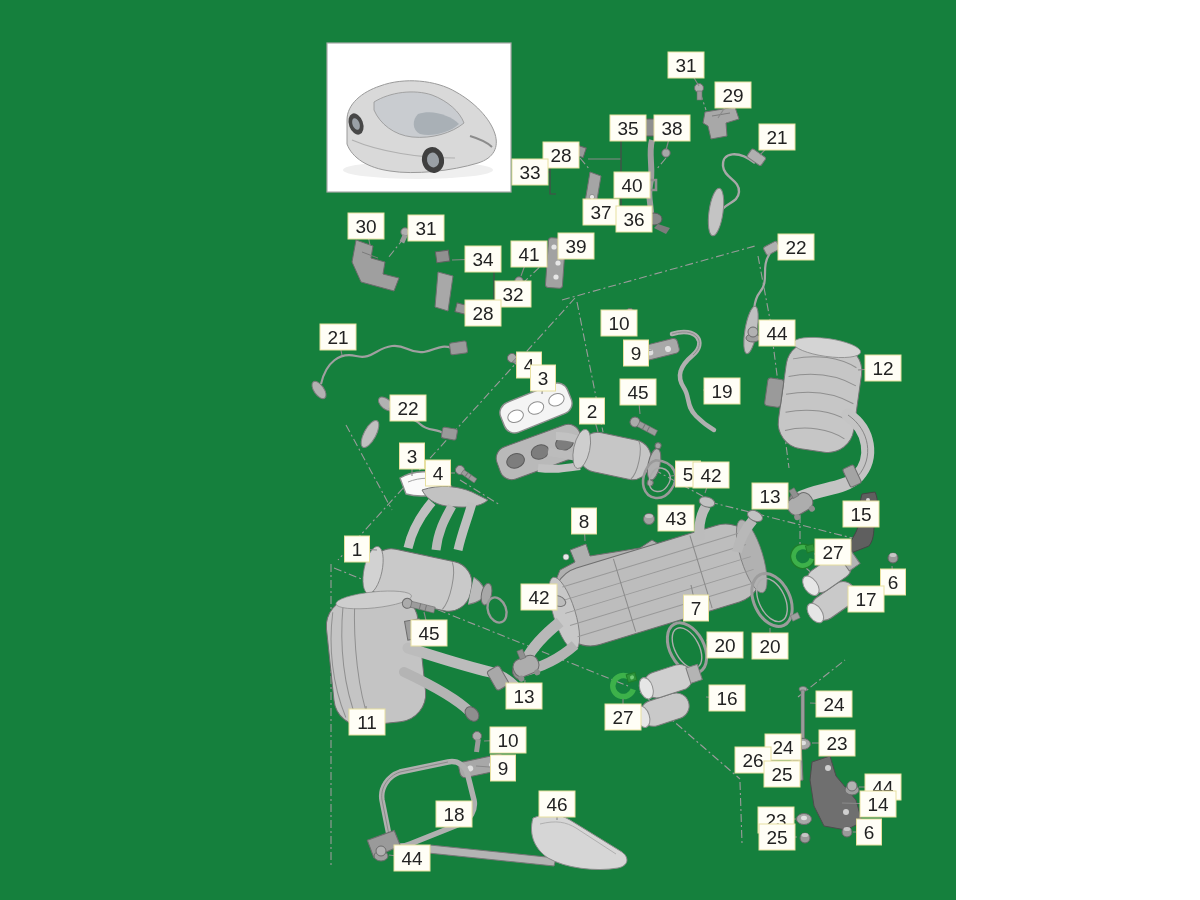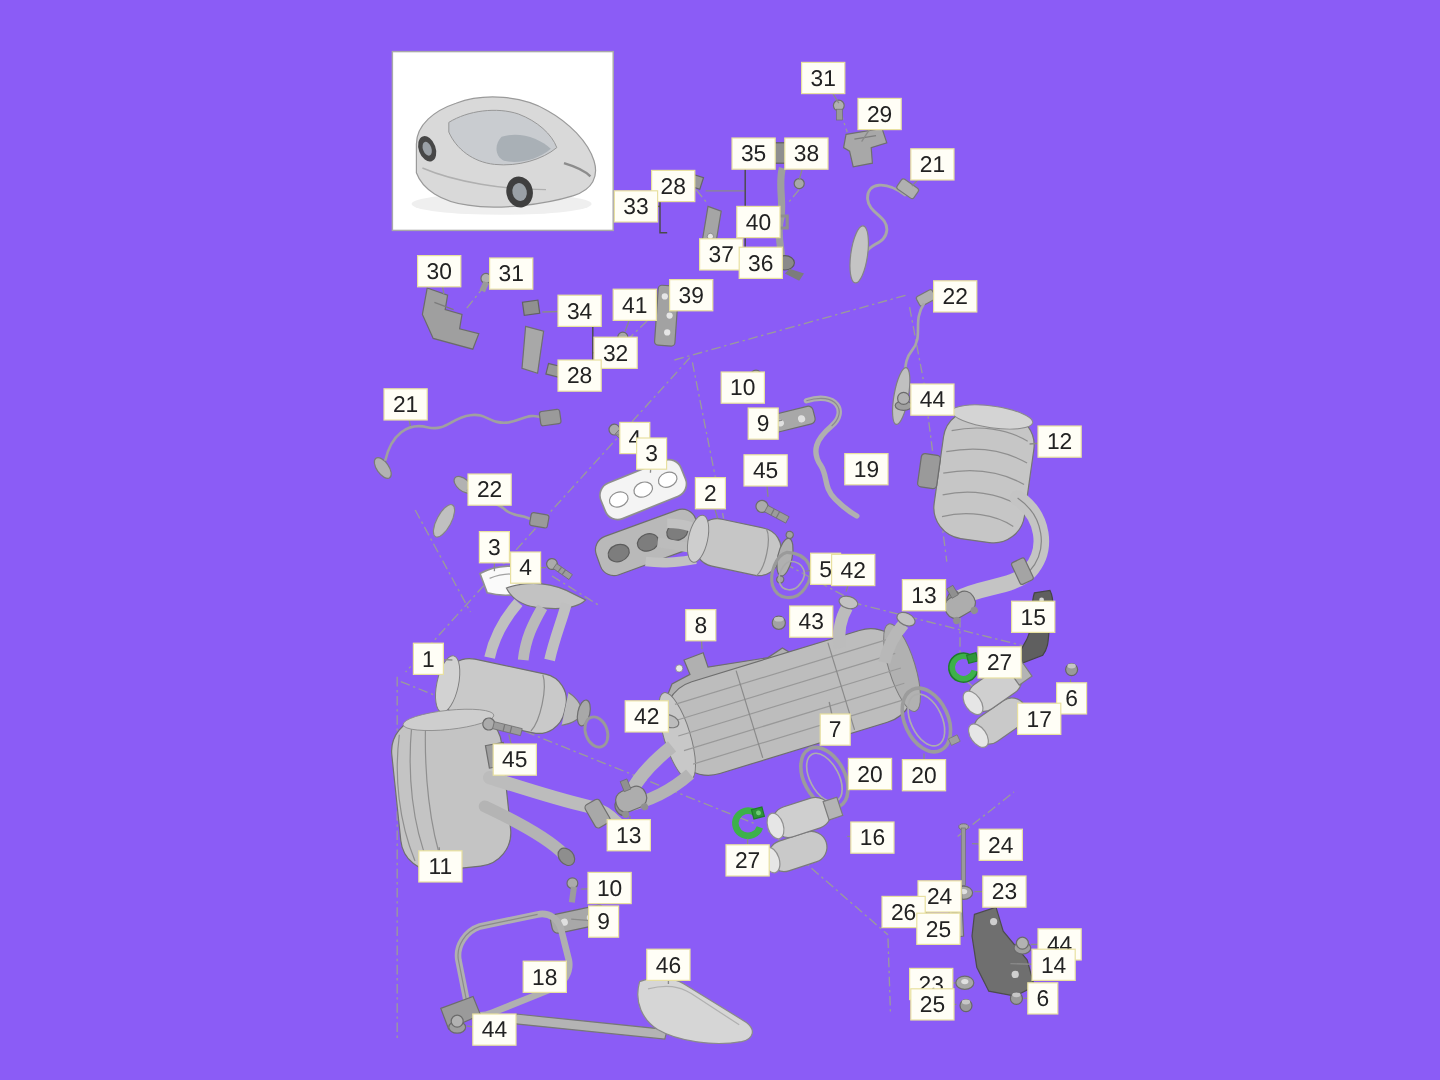--- a/index.html
+++ b/index.html
@@ -1,16 +1,16 @@
 <!DOCTYPE html>
 <html><head>
 <meta charset="utf-8">
 <style>
   html,body{margin:0;padding:0;background:#ffffff;}
-  .stage{position:relative;width:1200px;height:900px;background:#8b5cf6;overflow:hidden;
+  .stage{position:relative;width:956px;height:900px;background:#15803d;overflow:hidden;
          font-family:"Liberation Sans", sans-serif;}
   svg{position:absolute;left:0;top:0;}
   .callout-text{font-family:"Liberation Sans", sans-serif;font-size:19px;fill:#222222;}
 </style>
 </head>
 <body>
 
 <div class="stage">
 <svg id="art" width="1200" height="900" viewBox="0 0 1200 900">
 

